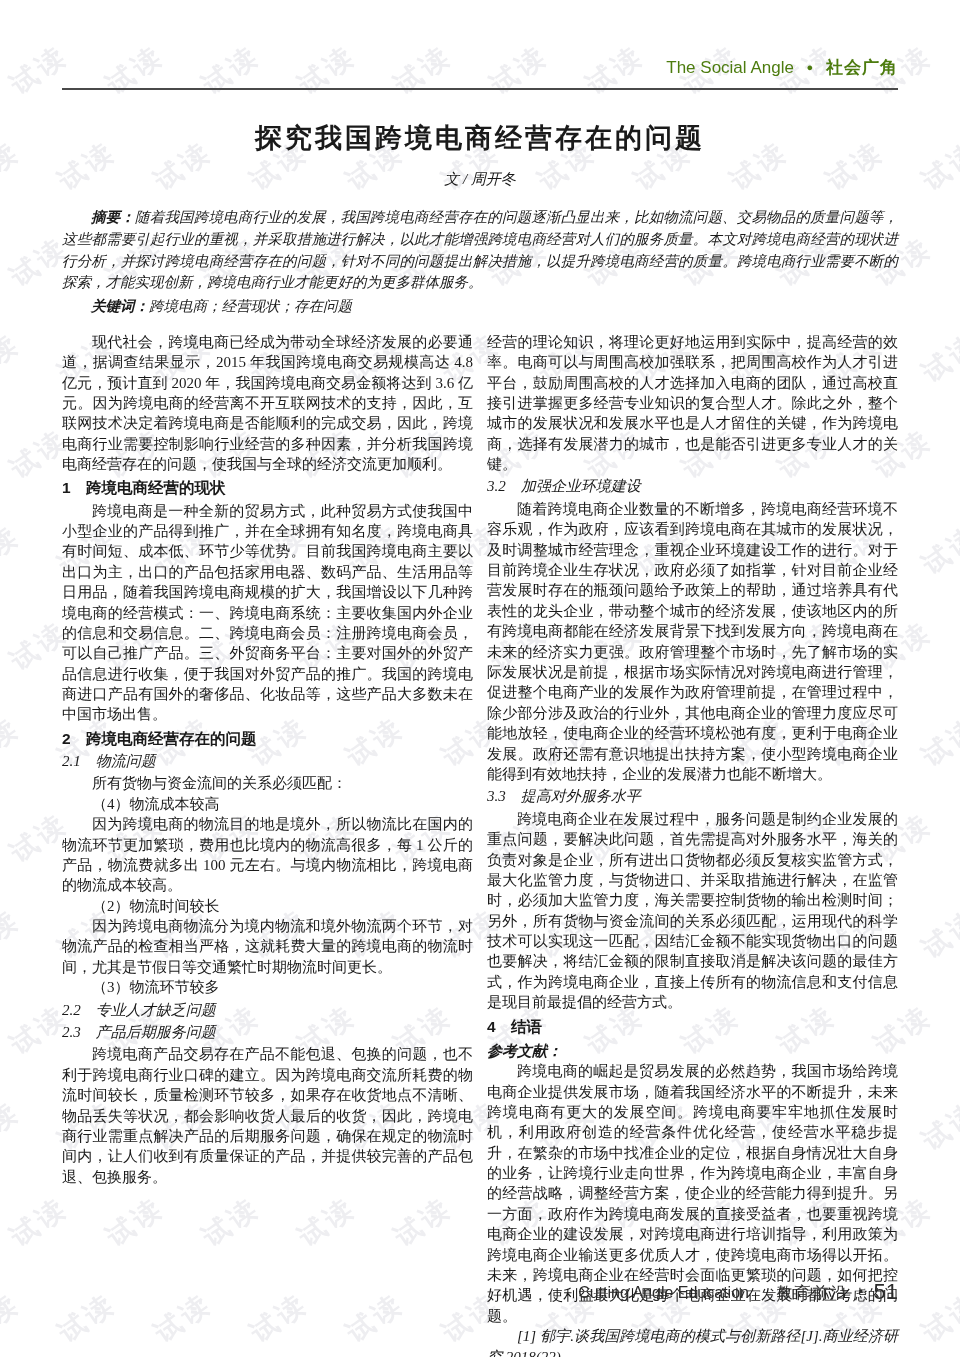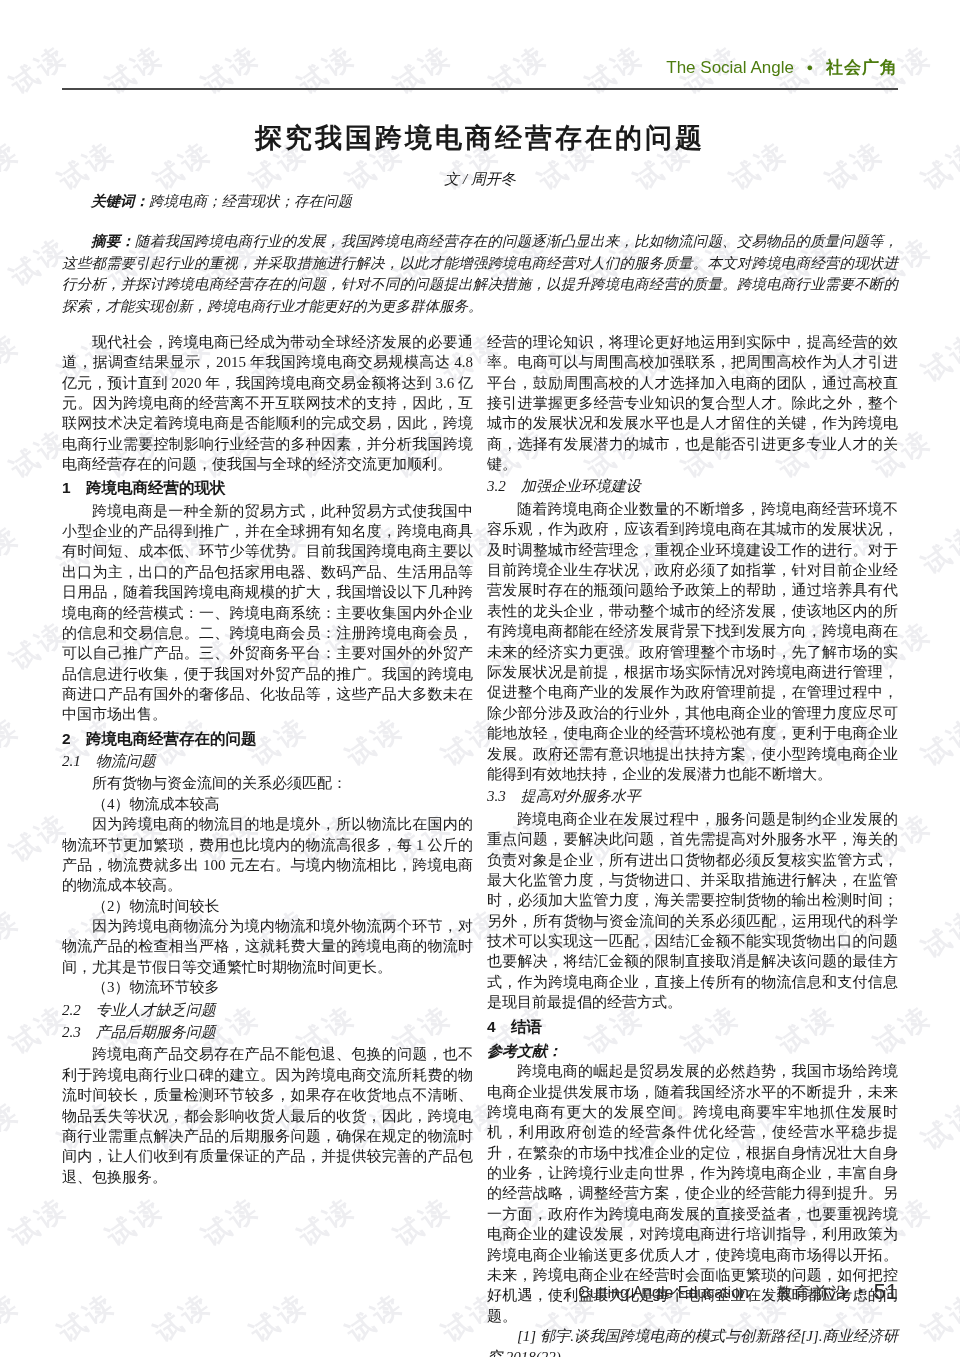--- a/index.html
+++ b/index.html
@@ -232,23 +232,23 @@
     <div class="hdr">
       <span>The Social Angle</span>
       <span class="dot">●</span>
       <span class="zh">社会广角</span>
     </div>
     <div class="rule"></div>
 
     <h1 class="title">探究我国跨境电商经营存在的问题</h1>
     <div class="byline">文 / 周开冬</div>
 
+    <p class="abstract"><span class="ab-label">摘要：</span><span>随着我国跨境电商行业的发展，我国跨境电商经营存在的问题逐渐凸显出来，比如物流问题、交易物品的质量问题等，这些都需要引起行业的重视，并采取措施进行解决，以此才能增强跨境电商经营对人们的服务质量。本文对跨境电商经营的现状进行分析，并探讨跨境电商经营存在的问题，针对不同的问题提出解决措施，以提升跨境电商经营的质量。跨境电商行业需要不断的探索，才能实现创新，跨境电商行业才能更好的为更多群体服务。</span></p>
+
     <p class="abstract keywords"><span class="ab-label">关键词：</span><span>跨境电商；经营现状；存在问题</span></p>
-
-    <p class="abstract"><span class="ab-label">摘要：</span><span>随着我国跨境电商行业的发展，我国跨境电商经营存在的问题逐渐凸显出来，比如物流问题、交易物品的质量问题等，这些都需要引起行业的重视，并采取措施进行解决，以此才能增强跨境电商经营对人们的服务质量。本文对跨境电商经营的现状进行分析，并探讨跨境电商经营存在的问题，针对不同的问题提出解决措施，以提升跨境电商经营的质量。跨境电商行业需要不断的探索，才能实现创新，跨境电商行业才能更好的为更多群体服务。</span></p>
 
     <div class="cols">
       <div class="col">
           <div class="blk para">现代社会，跨境电商已经成为带动全球经济发展的必要通道，据调查结果显示，2015 年我国跨境电商交易规模高达 4.8 亿元，预计直到 2020 年，我国跨境电商交易金额将达到 3.6 亿元。因为跨境电商的经营离不开互联网技术的支持，因此，互联网技术决定着跨境电商是否能顺利的完成交易，因此，跨境电商行业需要控制影响行业经营的多种因素，并分析我国跨境电商经营存在的问题，使我国与全球的经济交流更加顺利。</div>
           <div class="blk h1">1　跨境电商经营的现状</div>
           <div class="blk para">跨境电商是一种全新的贸易方式，此种贸易方式使我国中小型企业的产品得到推广，并在全球拥有知名度，跨境电商具有时间短、成本低、环节少等优势。目前我国跨境电商主要以出口为主，出口的产品包括家用电器、数码产品、生活用品等日用品，随着我国跨境电商规模的扩大，我国增设以下几种跨境电商的经营模式：一、跨境电商系统：主要收集国内外企业的信息和交易信息。二、跨境电商会员：注册跨境电商会员，可以自己推广产品。三、外贸商务平台：主要对国外的外贸产品信息进行收集，便于我国对外贸产品的推广。我国的跨境电商进口产品有国外的奢侈品、化妆品等，这些产品大多数未在中国市场出售。</div>
           <div class="blk h1">2　跨境电商经营存在的问题</div>
           <div class="blk h2">2.1　物流问题</div>
           <div class="blk para">所有货物与资金流间的关系必须匹配：</div>
           <div class="blk sub">（4）物流成本较高</div>

